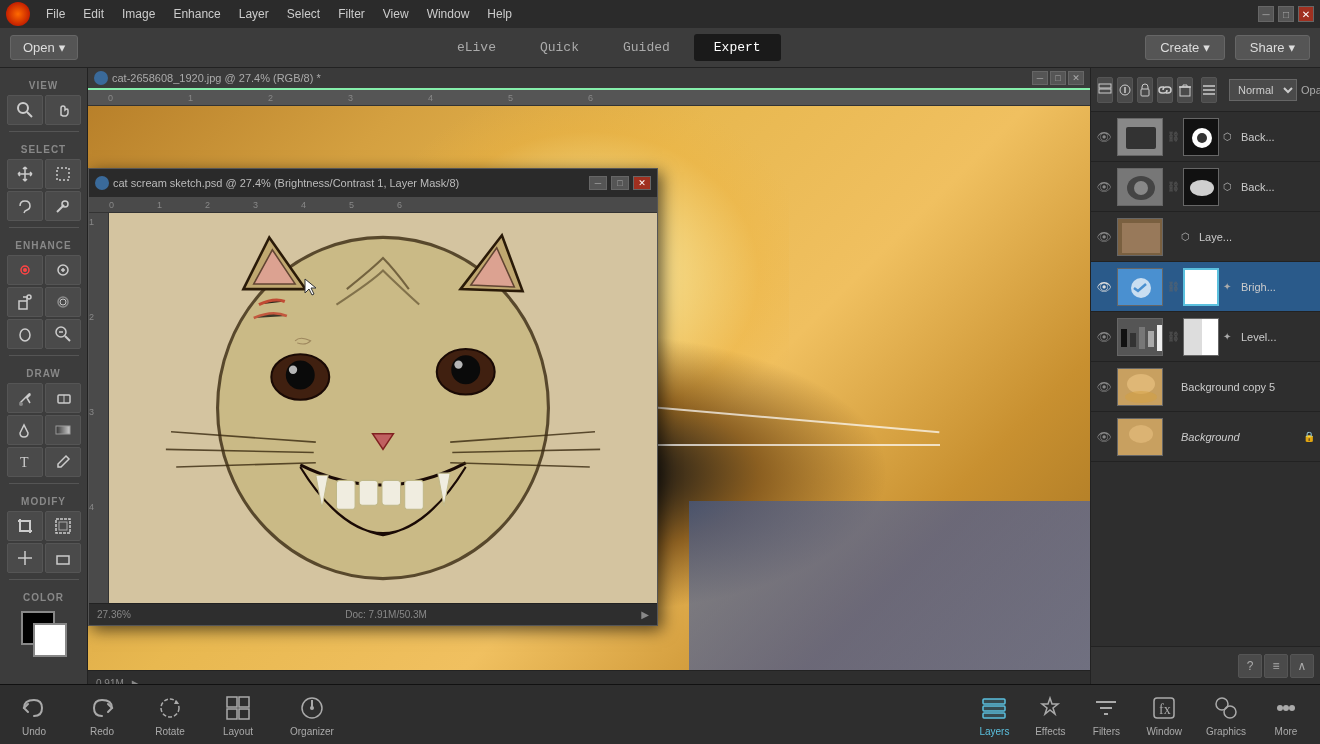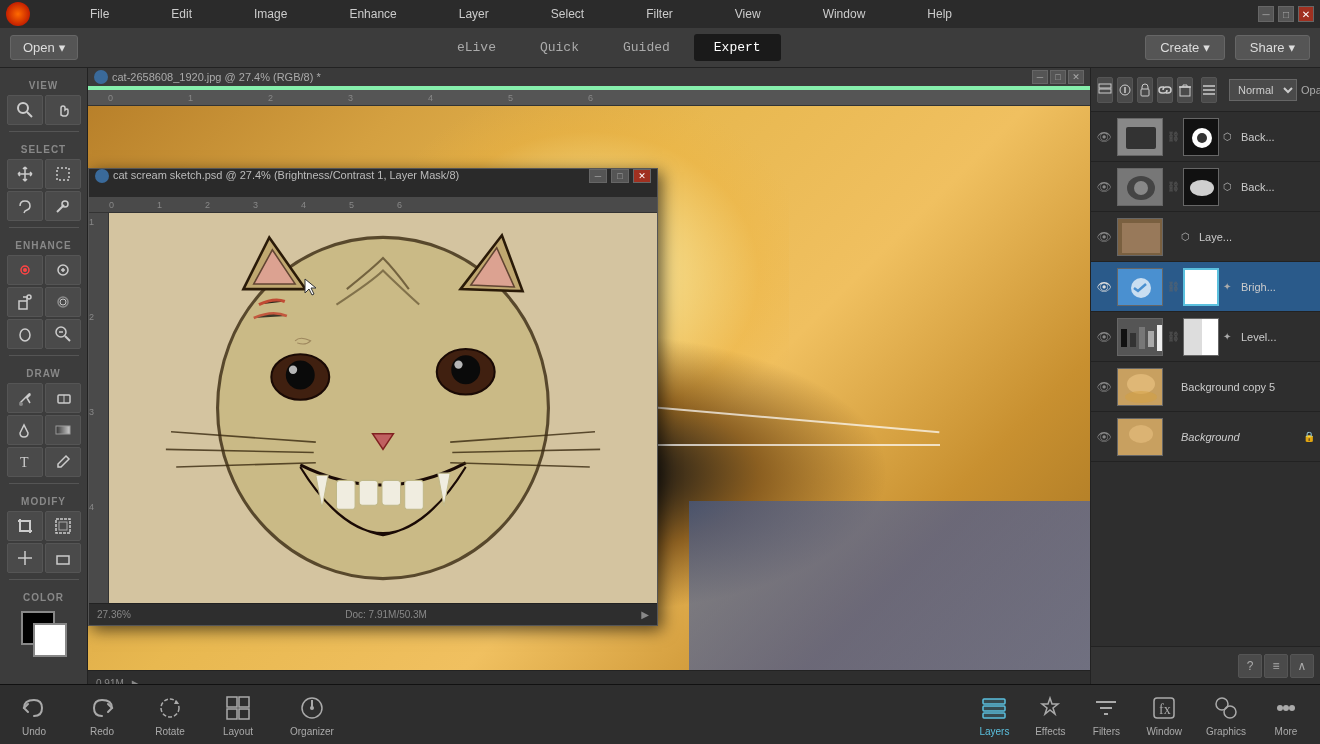--- a/index.html
+++ b/index.html
@@ -1,21 +1,21 @@
 <!DOCTYPE html>
 <html><head>
   <meta charset="utf-8">
   <style>
     * { margin: 0; padding: 0; box-sizing: border-box; }
     body { width: 1320px; height: 744px; overflow: hidden; background: #535353; font-family: Arial, sans-serif; font-size: 12px; color: #ddd; user-select: none; }
 
     
     #menubar { display: flex; align-items: center; height: 28px; background: #2b2b2b; padding: 0 6px; gap: 2px; }
     #menubar .app-logo { width: 24px; height: 24px; background: radial-gradient(circle, #ff6a00, #a00); border-radius: 50%; margin-right: 6px; flex-shrink: 0; }
-    .menu-item { padding: 2px 8px; cursor: pointer; color: #ccc; font-size: 12px; margin-left: 44px; }
+    .menu-item { padding: 2px 8px; cursor: pointer; color: #ccc; font-size: 12px; }
 
     
     #top-toolbar { display: flex; align-items: center; height: 40px; background: #3c3c3c; border-bottom: 1px solid #222; padding: 12px 10px; gap: 4px; }
     .open-btn { background: #555; color: #ddd; border: 1px solid #666; padding: 4px 12px; cursor: pointer; border-radius: 3px; font-size: 13px; display: flex; align-items: center; gap: 4px; }
     .spacer { flex: 1; }
     .mode-tabs { display: flex; gap: 4px; font-family: Liberation Mono, monospace; }
     .mode-tab { padding: 6px 20px; cursor: pointer; color: #aaa; font-size: 13px; border-radius: 3px; }
     .mode-tab.active { background: #1a1a1a; color: #fff; border-radius: 3px; }
     .create-btn, .share-btn { background: #555; color: #ddd; border: 1px solid #666; padding: 4px 14px; cursor: pointer; border-radius: 3px; font-size: 13px; display: flex; align-items: center; gap: 4px; margin-left: 6px; }
 
@@ -27,26 +27,26 @@
     .tool-section-label { font-size: 10px; color: #888; margin: 6px 0 2px; letter-spacing: 1px; font-weight: bold; }
     .tool-row { display: flex; gap: 2px; }
     .tool-btn { width: 36px; height: 30px; background: #4a4a4a; border: 1px solid #555; border-radius: 2px; cursor: pointer; display: flex; align-items: center; justify-content: center; font-size: 14px; color: #ccc; }
     .divider-h { width: 70px; height: 1px; background: #555; margin: 4px 0; }
 
     
     #canvas-area { flex: 1; background: #686868; position: relative; overflow: hidden; }
     
     
     #bg-window { position: absolute; top: 0; left: 0; right: 0; bottom: 0; }
-    #bg-window-header { height: 22px; background: #3a3a3a; border-bottom: 4px solid #86efac; display: flex; align-items: center; padding: 0 6px; font-size: 11px; color: #aaa; gap: 4px; }
+    #bg-window-header { height: 22px; background: #3a3a3a; border-bottom: 2px solid #86efac; display: flex; align-items: center; padding: 0 6px; font-size: 11px; color: #aaa; gap: 4px; }
     #bg-image { width: 100%; height: calc(100% - 52px); object-fit: cover; background: linear-gradient(135deg, #c8a060 0%, #e8c080 30%, #f0d090 60%, #d4b870 100%); overflow: hidden; position: relative; }
     
     
     #sketch-window { position: absolute; top: 100px; left: 0; width: 570px; background: #3a3a3a; border: 1px solid #555; box-shadow: 4px 4px 15px rgba(0,0,0,0.6); z-index: 10; }
-    #sketch-window-header { height: 28px; background: #2a2a2a; display: flex; align-items: flex-start; padding: 0 6px; gap: 4px; cursor: move; }
+    #sketch-window-header { height: 28px; background: #2a2a2a; display: flex; align-items: center; padding: 0 6px; gap: 4px; cursor: move; }
     #sketch-window-title { font-size: 11px; color: #bbb; flex: 1; }
     .win-btn { width: 18px; height: 14px; background: #555; border: 1px solid #666; font-size: 9px; display: flex; align-items: center; justify-content: center; cursor: pointer; color: #aaa; }
     .win-btn.close { background: #a03020; color: #fff; }
     #sketch-ruler-h { height: 16px; background: #4a4a4a; border-bottom: 1px solid #333; display: flex; align-items: center; padding-left: 20px; overflow: hidden; }
     #sketch-content { display: flex; }
     #sketch-ruler-v { width: 20px; background: #4a4a4a; border-right: 1px solid #333; }
     #sketch-canvas { flex: 1; height: 390px; position: relative; overflow: hidden; }
     #sketch-footer { height: 22px; background: #2e2e2e; display: flex; align-items: center; padding: 0 8px; font-size: 10px; color: #888; gap: 8px; border-top: 1px solid #222; }
 
     

